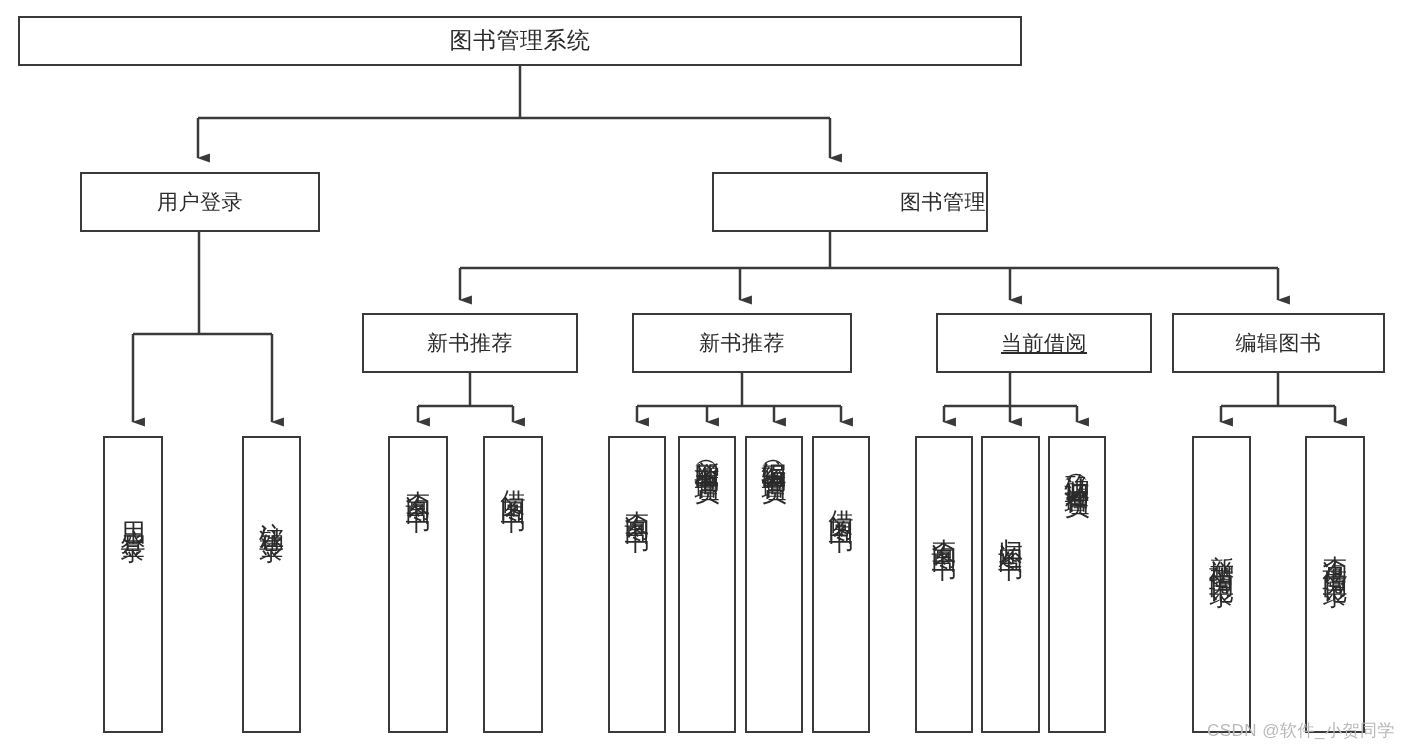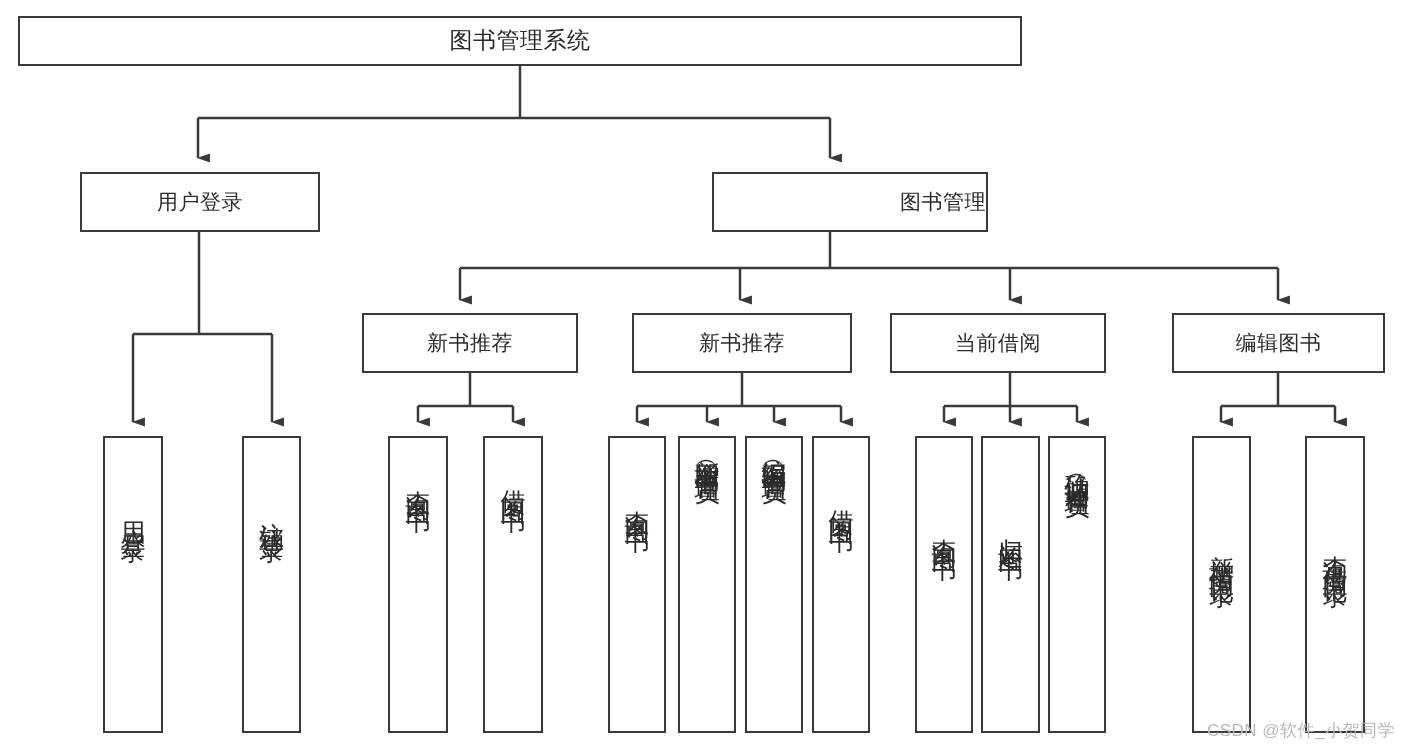--- a/index.html
+++ b/index.html
@@ -48,21 +48,21 @@
   
   .lvl2 { height: 60px; }
   .lvl2 .node-label { font-size: 21px; }
   #n-login { left: 80px; top: 172px; width: 240px; }
   #n-bookmgr { left: 712px; top: 172px; width: 276px; justify-content: flex-end; }
   
   .lvl3 { height: 60px; top: 313px; }
   .lvl3 .node-label { font-size: 21px; }
   #n-newbook { left: 362px; width: 216px; }
   #n-borrow  { left: 632px; width: 220px; }
-  #n-current { left: 890px; width: 216px; }
+  #n-current { left: 936px; width: 216px; text-decoration: underline; }
   #n-record  { left: 1172px; width: 213px; }
   
   .leaf {
     top: 436px;
     height: 297px;
     align-items: flex-start;
     justify-content: center;
     padding-top: 2px;
   }
   .leaf .node-label {

